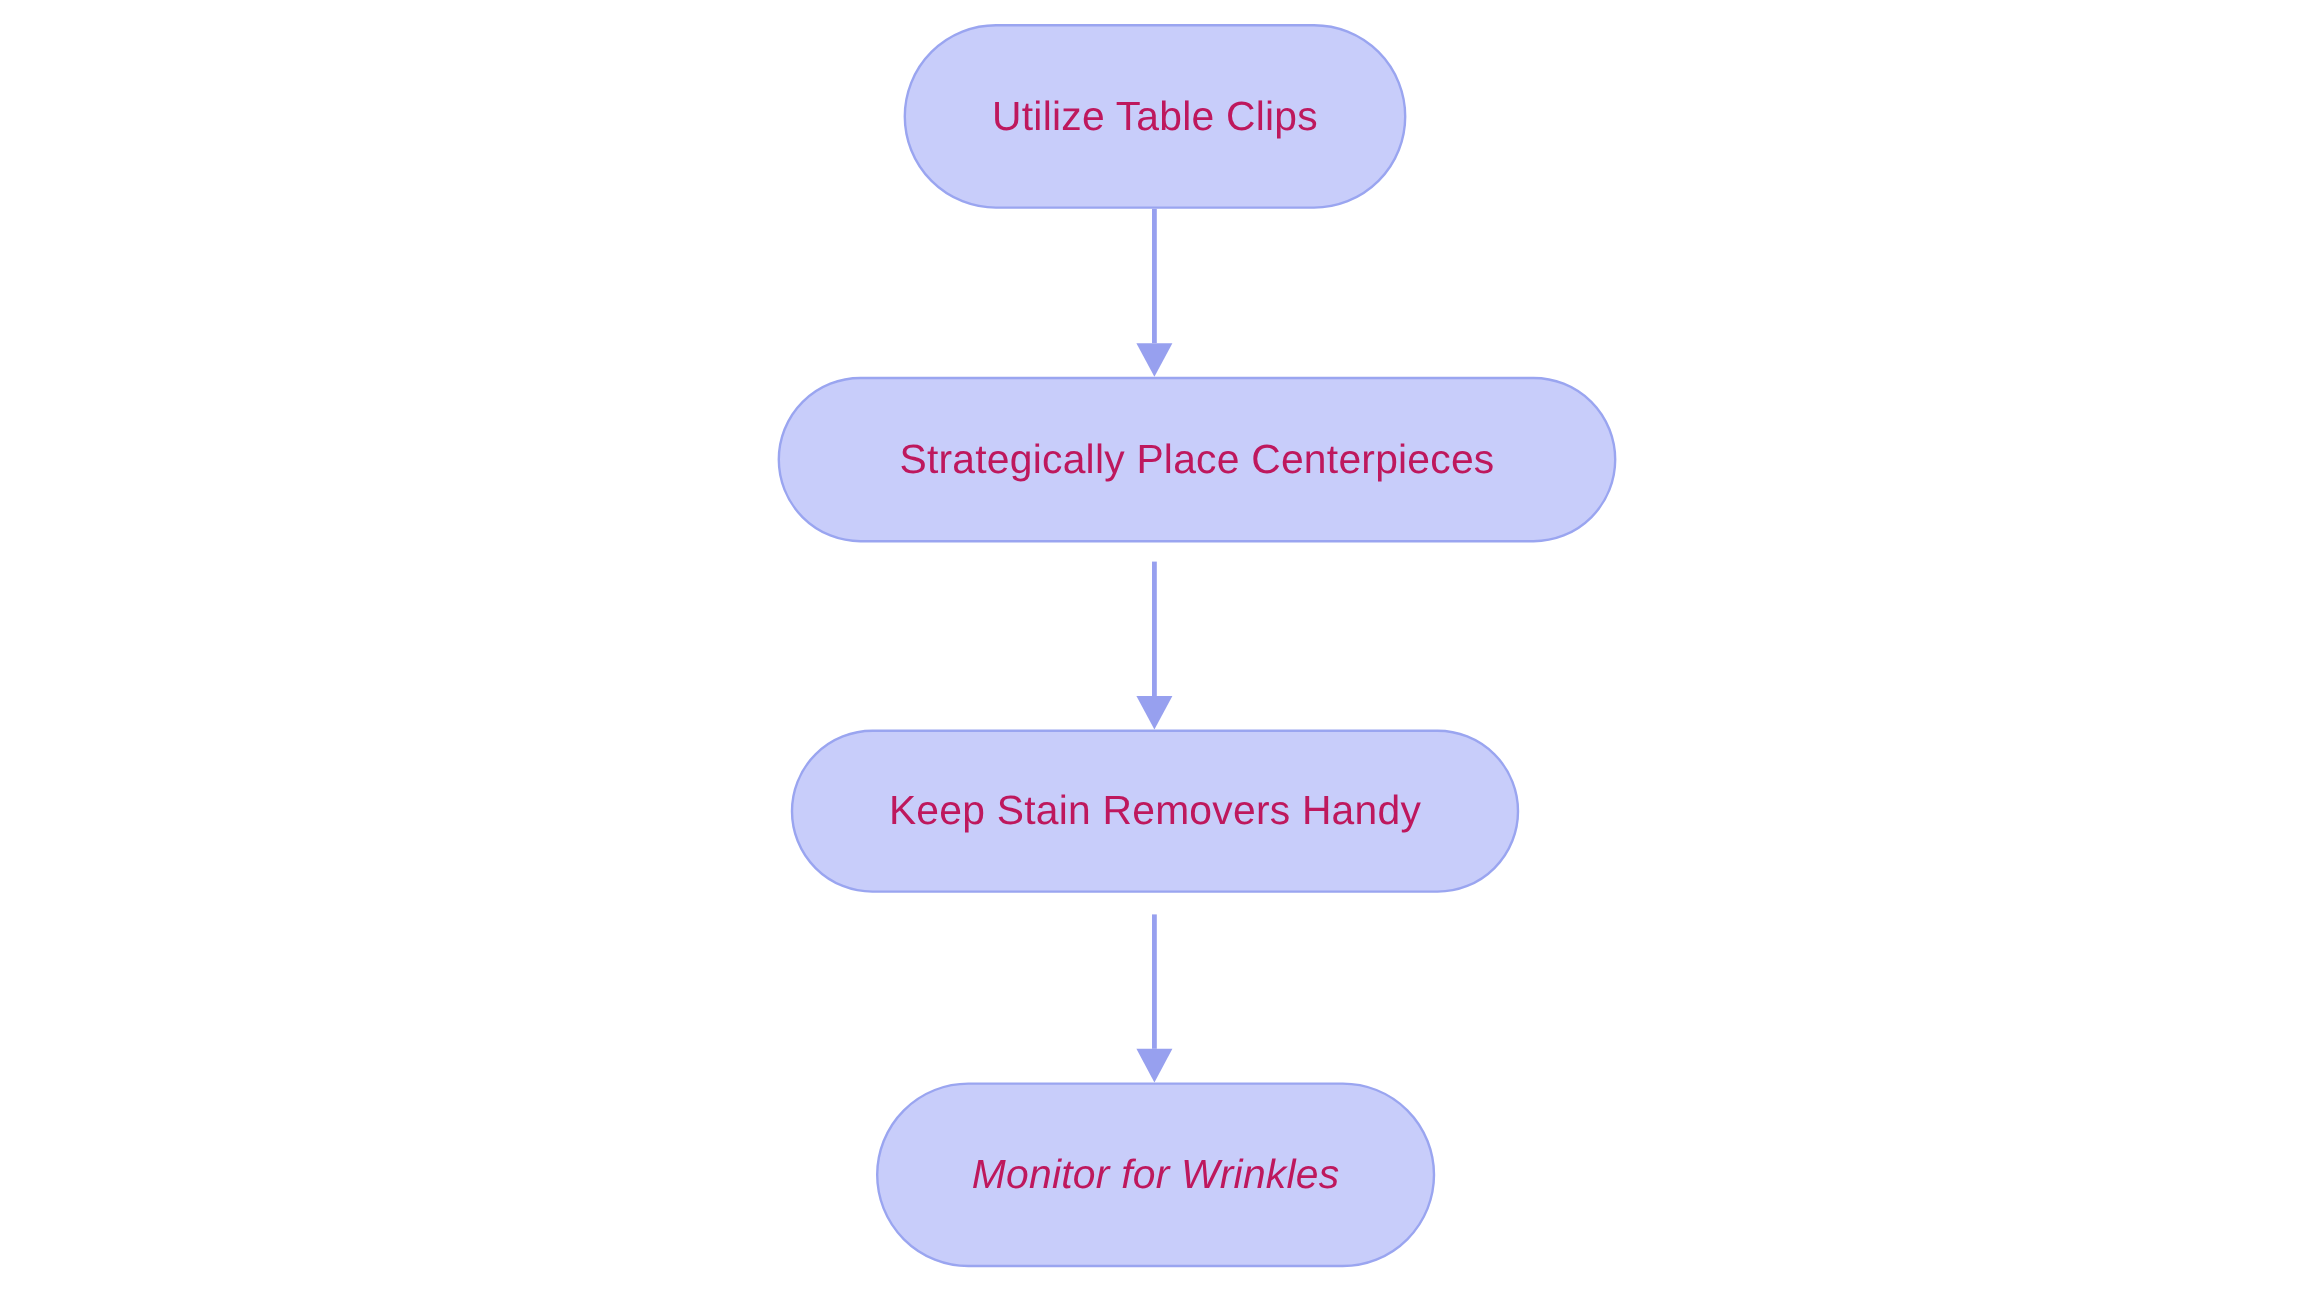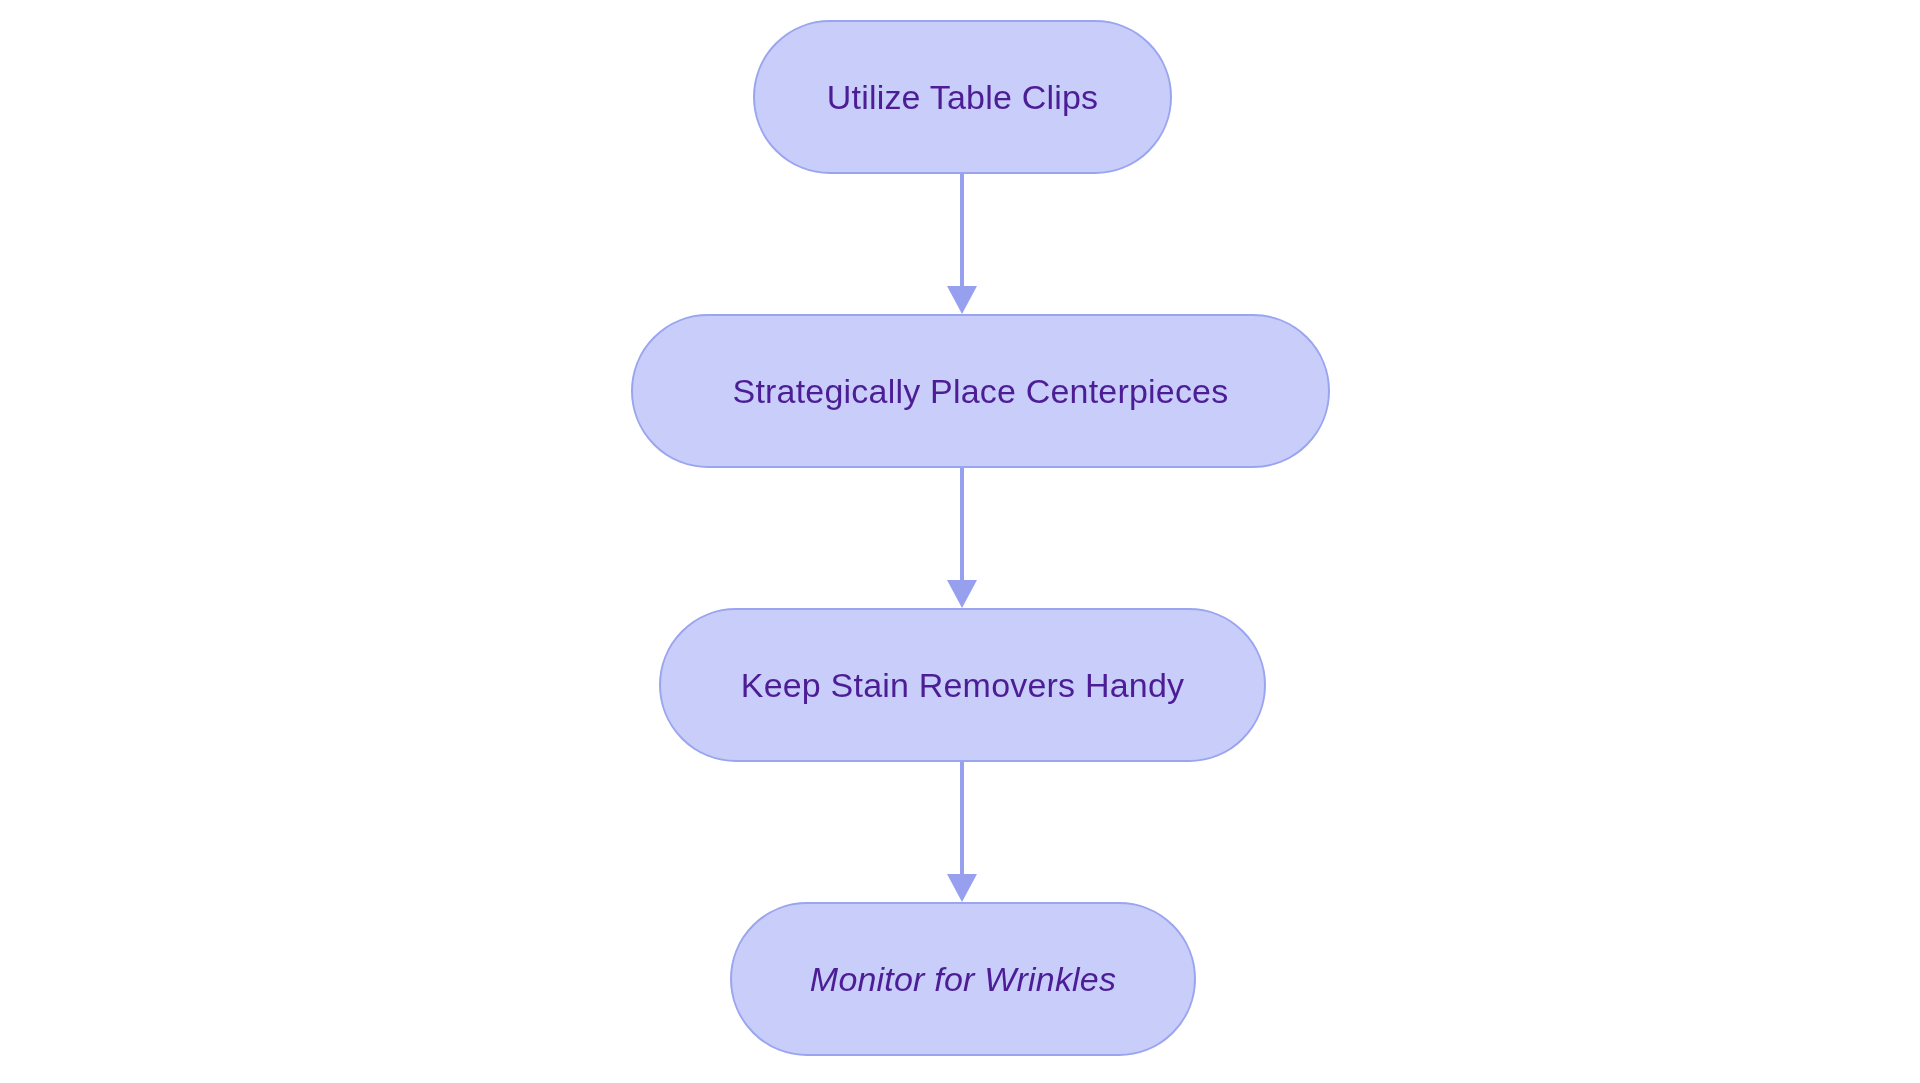--- a/index.html
+++ b/index.html
@@ -29,21 +29,21 @@
     border-radius: 9999px;
     color: #2f2fcc;
     font-size: 34px;
     font-weight: 400;
     line-height: 1;
     letter-spacing: 0.2px;
     white-space: nowrap;
     user-select: none;
   }
   .node-label {
-    color: #4c1d95;
+    color: #be185d;
     font-size: 34px;
     pointer-events: none;
   }
   .flow-edge {
     position: absolute;
   }
   .edge-line {
     position: absolute;
     background: #97a0ef;
   }
@@ -63,30 +63,30 @@
 
   <div class="flow-node" style="left:753px; top:20px; width:419px; height:154px;">
     <span class="node-label">Utilize Table Clips</span>
   </div>
 
   <div class="flow-edge" style="left:945px; top:174px; width:34px; height:140px;">
     <div class="edge-line" style="left:15px; top:0; width:4px; height:112px;"></div>
     <div class="edge-arrowhead" style="left:2px; top:112px;"></div>
   </div>
 
-  <div class="flow-node" style="left:631px; top:314px; width:699px; height:154px;">
+  <div class="flow-node" style="left:648px; top:314px; width:699px; height:138px;">
     <span class="node-label">Strategically Place Centerpieces</span>
   </div>
 
   <div class="flow-edge" style="left:945px; top:468px; width:34px; height:140px;">
     <div class="edge-line" style="left:15px; top:0; width:4px; height:112px;"></div>
     <div class="edge-arrowhead" style="left:2px; top:112px;"></div>
   </div>
 
-  <div class="flow-node" style="left:659px; top:608px; width:607px; height:154px;">
+  <div class="flow-node" style="left:659px; top:608px; width:607px; height:136px;">
     <span class="node-label">Keep Stain Removers Handy</span>
   </div>
 
   <div class="flow-edge" style="left:945px; top:762px; width:34px; height:140px;">
     <div class="edge-line" style="left:15px; top:0; width:4px; height:112px;"></div>
     <div class="edge-arrowhead" style="left:2px; top:112px;"></div>
   </div>
 
   <div class="flow-node" style="left:730px; top:902px; width:466px; height:154px;font-style:italic;">
     <span class="node-label">Monitor for Wrinkles</span>

